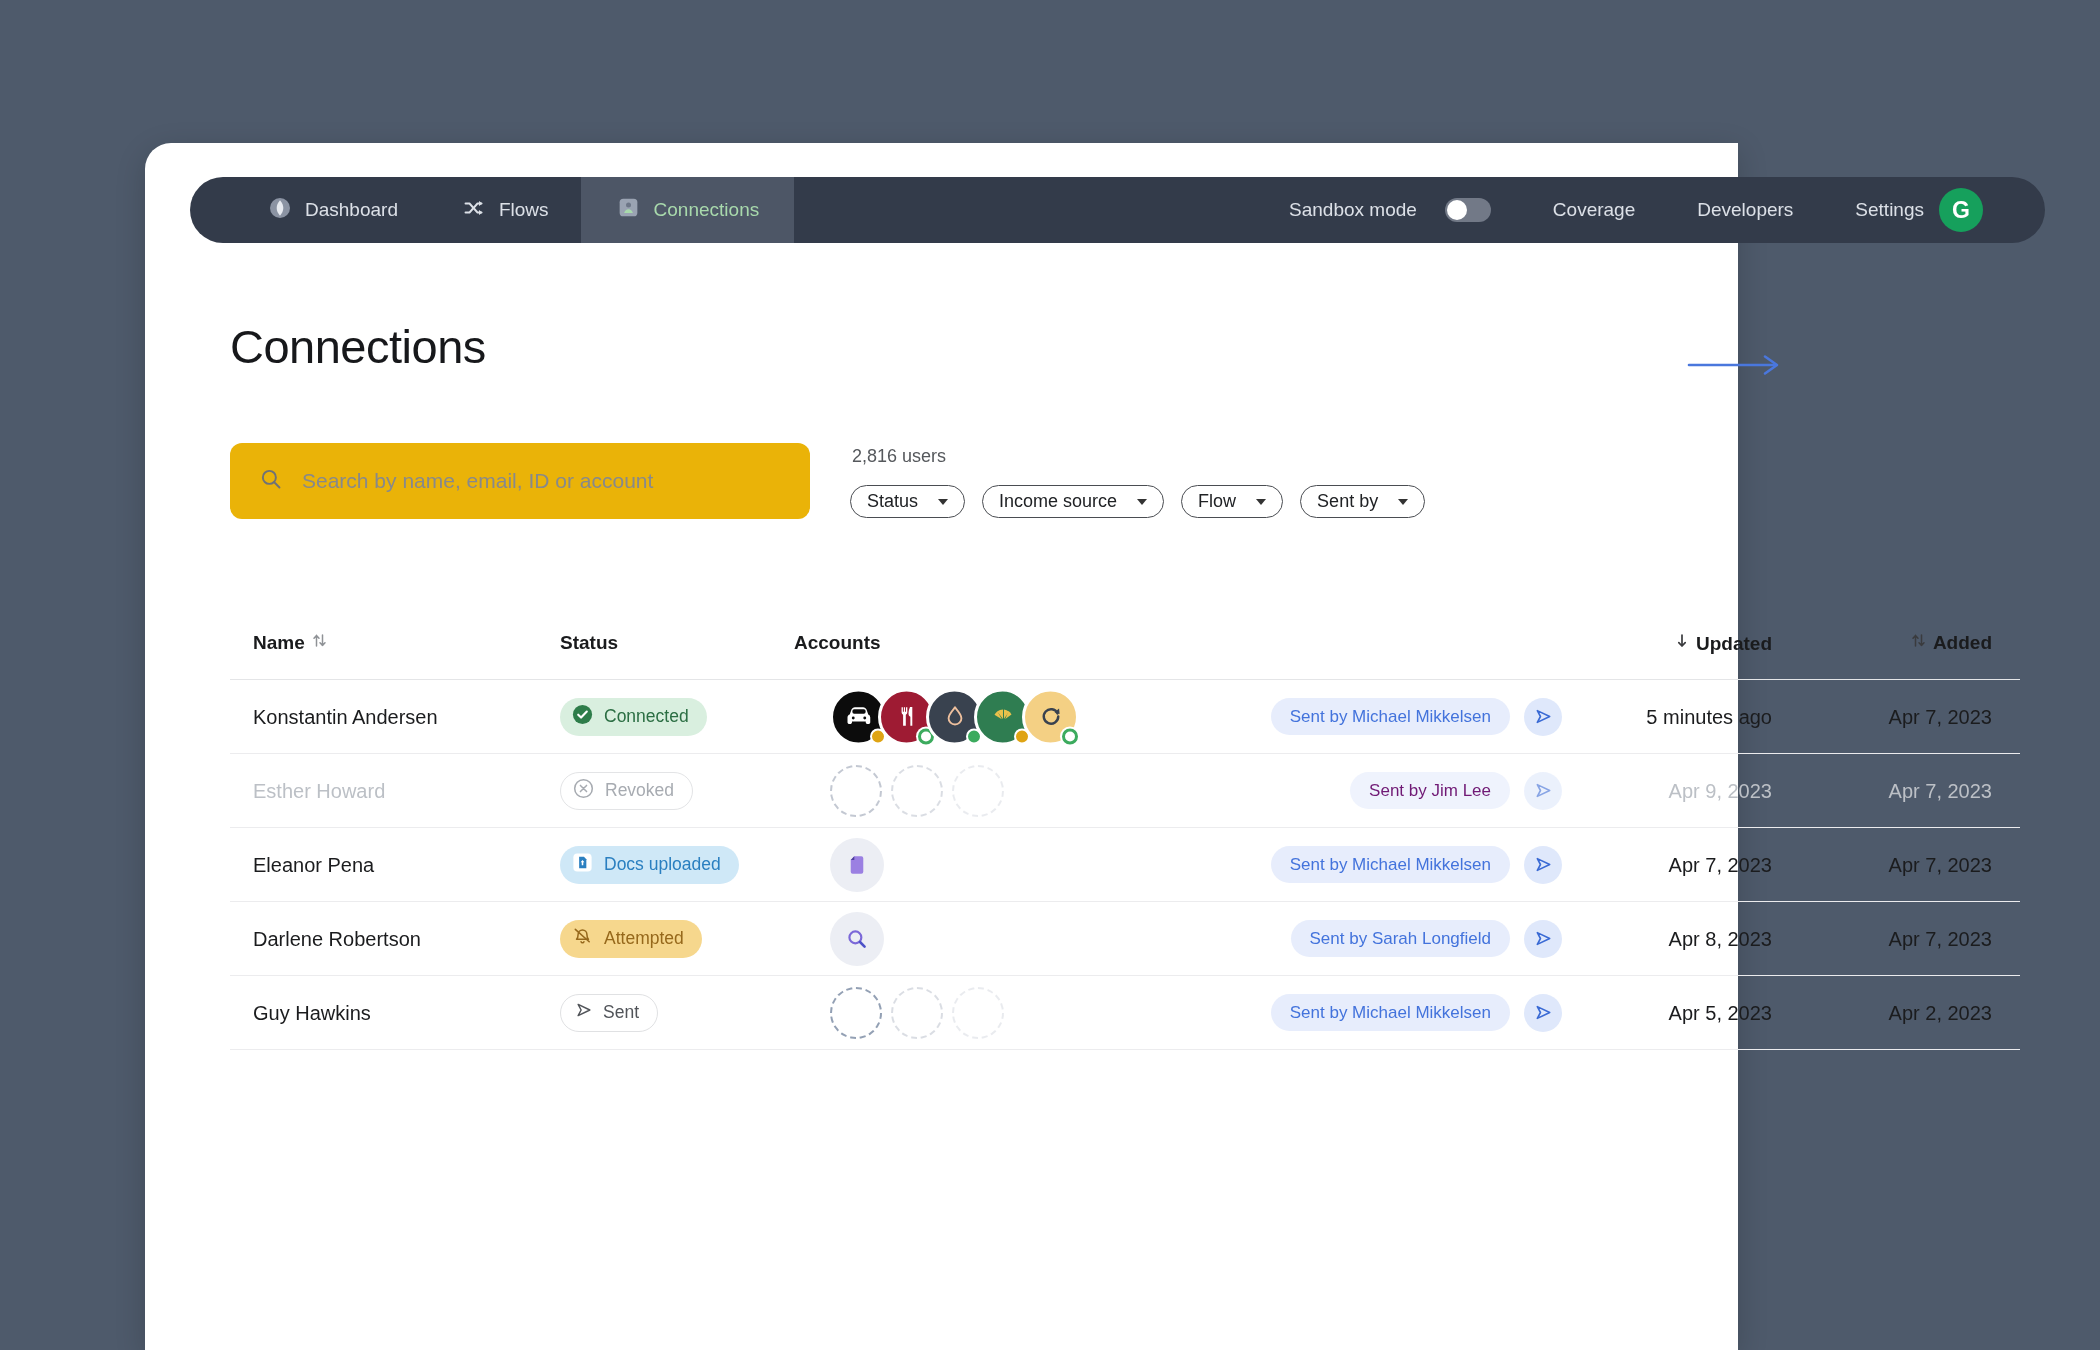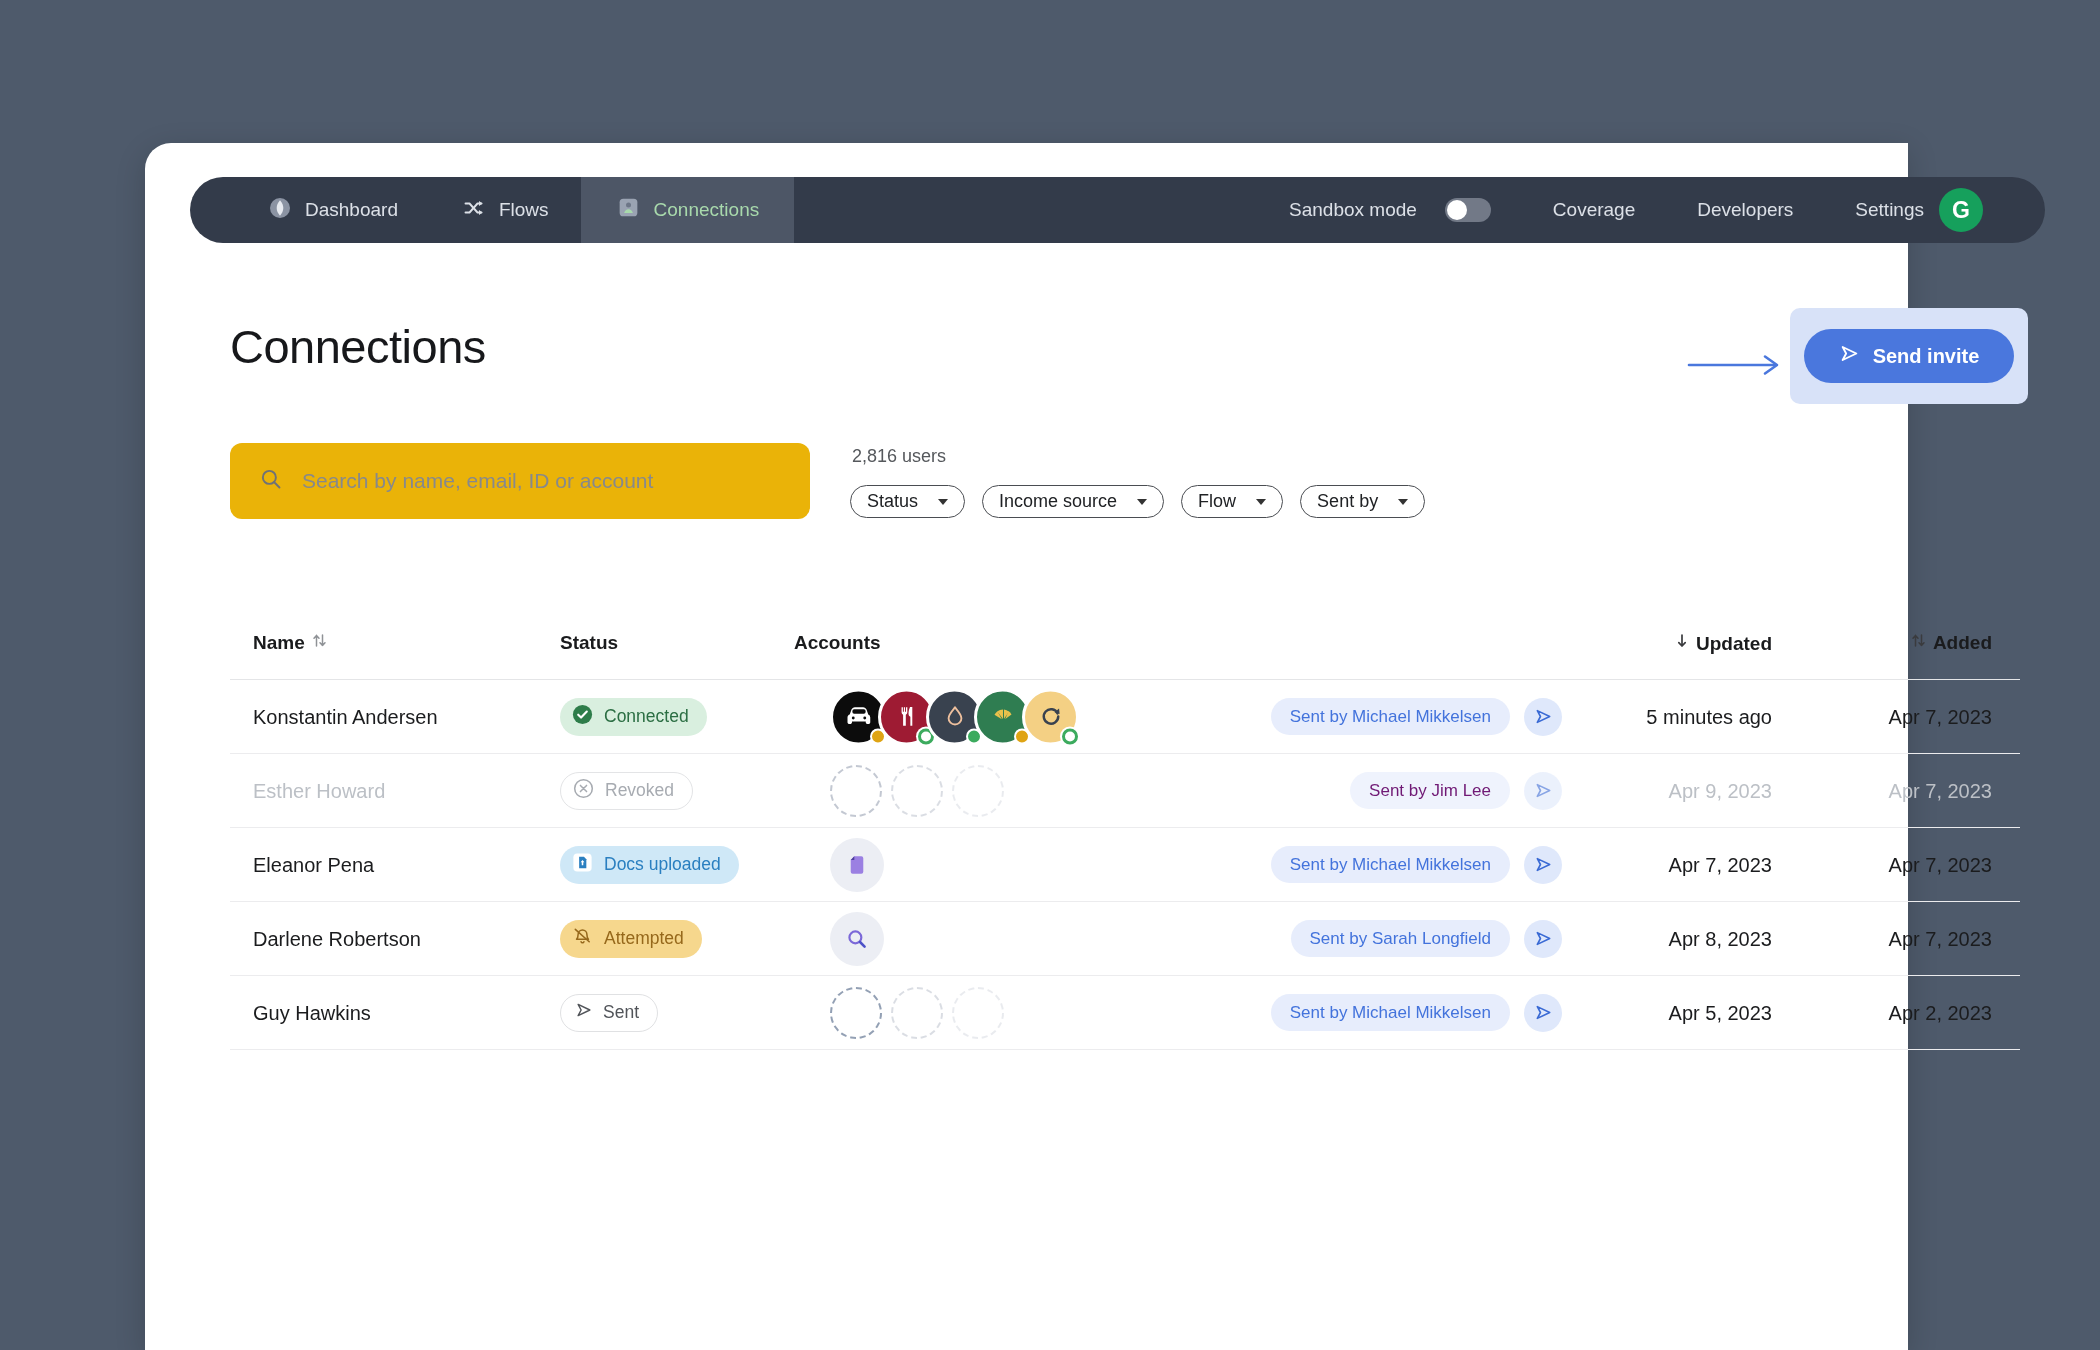--- a/index.html
+++ b/index.html
@@ -6,21 +6,21 @@
   html,body { width:2100px; height:1350px; }
   body {
     background:#4e5a6b;
     font-family:"Liberation Sans", sans-serif;
     position:relative;
     overflow:hidden;
     color:#1b1c1e;
   }
   .card {
     position:absolute; left:145px; top:143px;
-    width:1763px; height:1207px;
+    width:1593px; height:1207px;
     background:#ffffff;
     border-top-left-radius:26px;
     box-shadow:0 8px 30px rgba(0,0,0,.18);
   }
 
   
   .nav {
     position:absolute; left:45px; top:34px;
     width:1855px; height:66px;
     background:#333b4a; border-radius:33px;
@@ -220,30 +220,20 @@
   </div>
 
   <div class="page-title">Connections</div>
 
   <span class="invite-arrow">
     <svg width="96" height="24" viewBox="0 0 96 24" fill="none" stroke="#4a77dd" stroke-width="2.6" stroke-linecap="round" stroke-linejoin="round">
         <path d="M2 12h86"></path>
         <path d="M78 3.5 90 12 78 20.5"></path>
       </svg>
   </span>
-  <div class="invite-wrap">
-    <button class="invite-btn">
-      <span>
-        <svg width="21" height="21" viewBox="0 0 20 20" fill="none" stroke="#ffffff" stroke-width="1.8" stroke-linejoin="round">
-            <path d="M3.5 3.8 16.5 10 3.5 16.2 6.8 10Z"></path>
-          </svg>
-      </span>
-      <span>Send invite</span>
-    </button>
-  </div>
 
   <div class="search-bar">
     <span>
       <svg width="26" height="26" viewBox="0 0 24 24" fill="none" stroke="#6f7276" stroke-width="1.8" stroke-linecap="round">
           <circle cx="10.5" cy="10.5" r="6"></circle>
           <path d="m15 15 4.8 4.8"></path>
         </svg>
     </span>
     <input type="text" placeholder="Search by name, email, ID or account" style="">
   </div>

